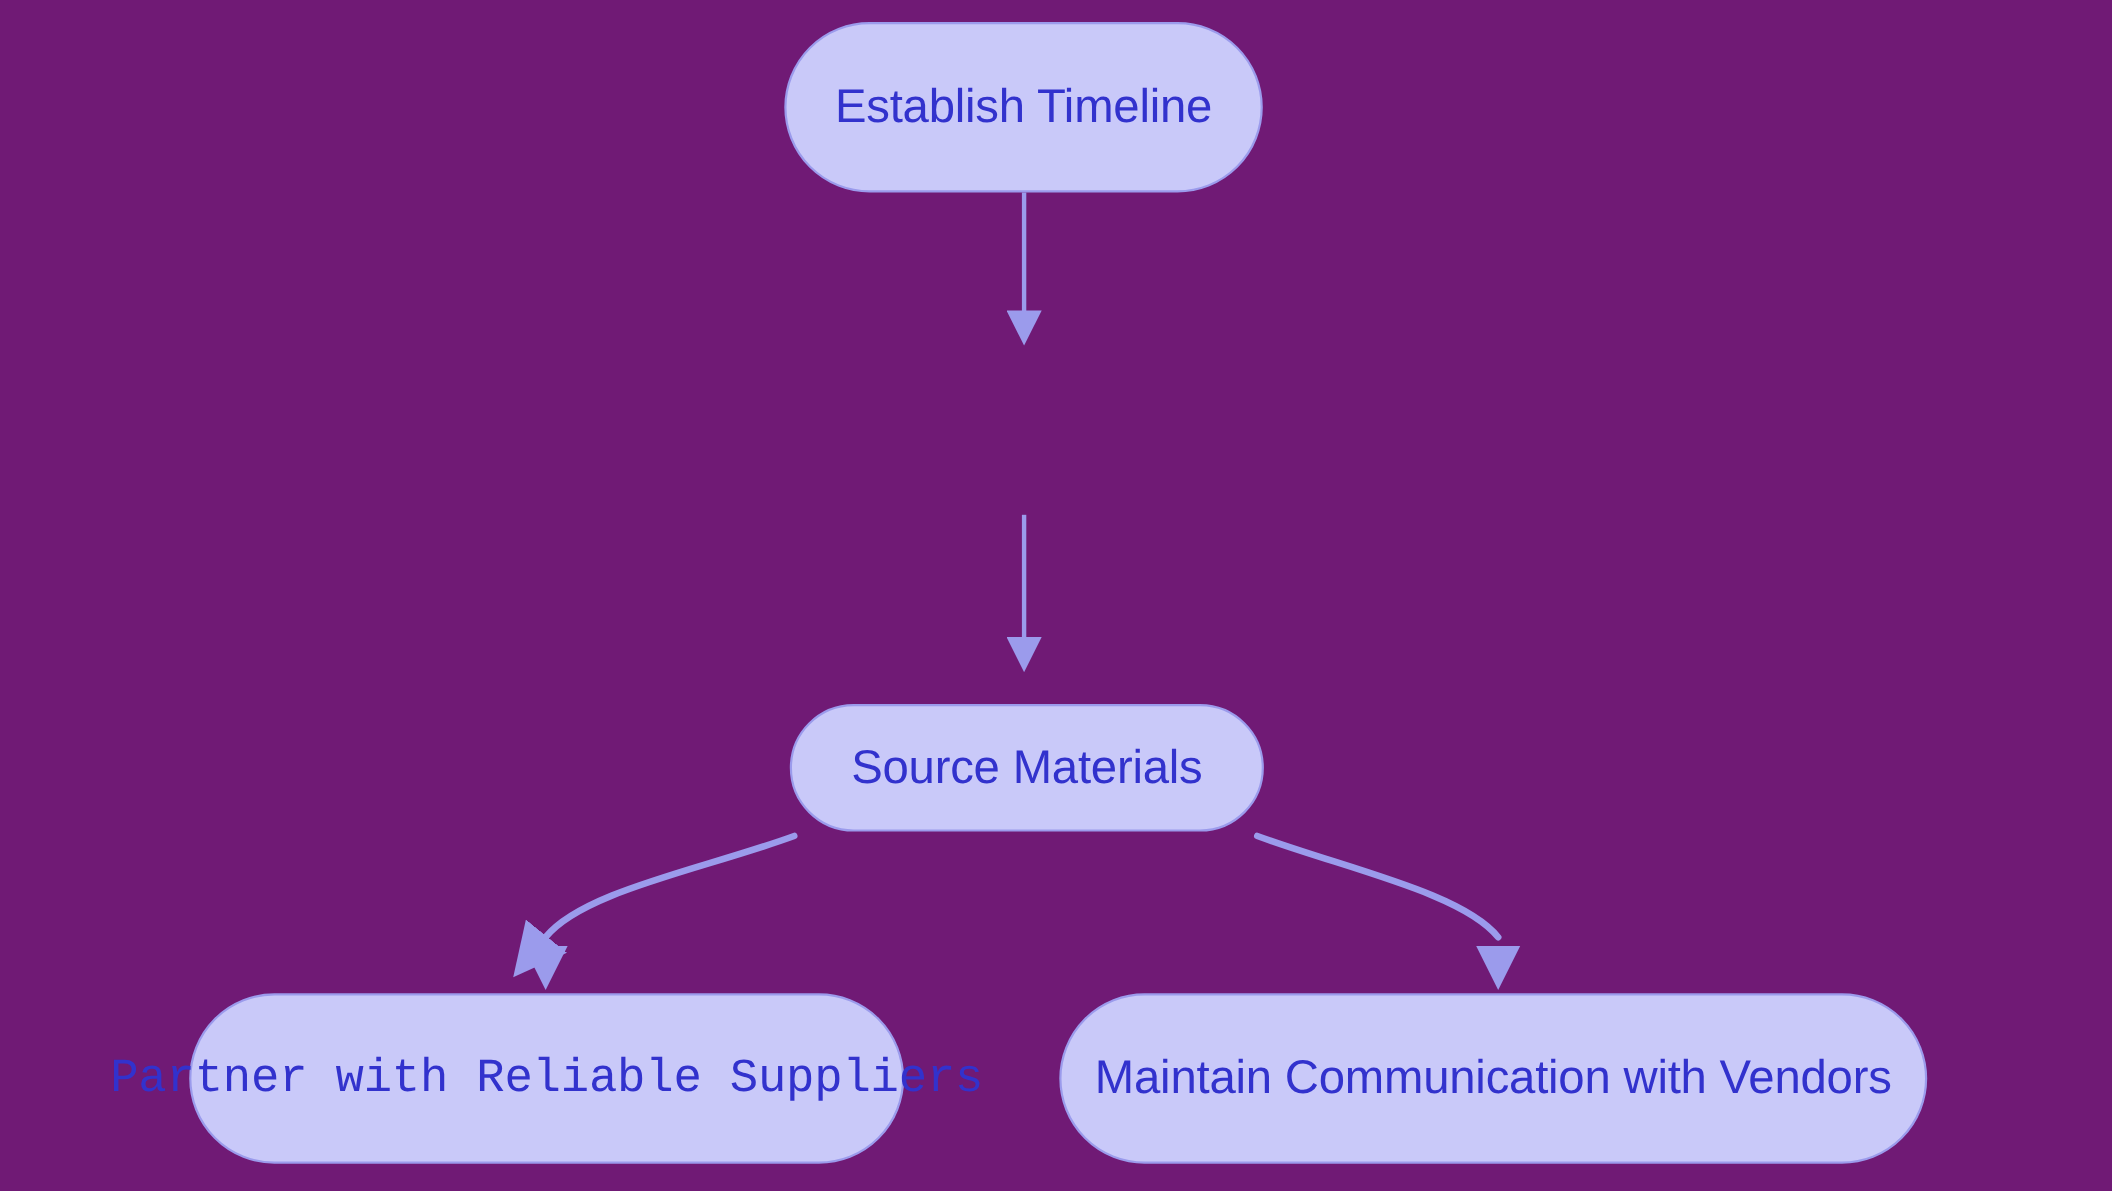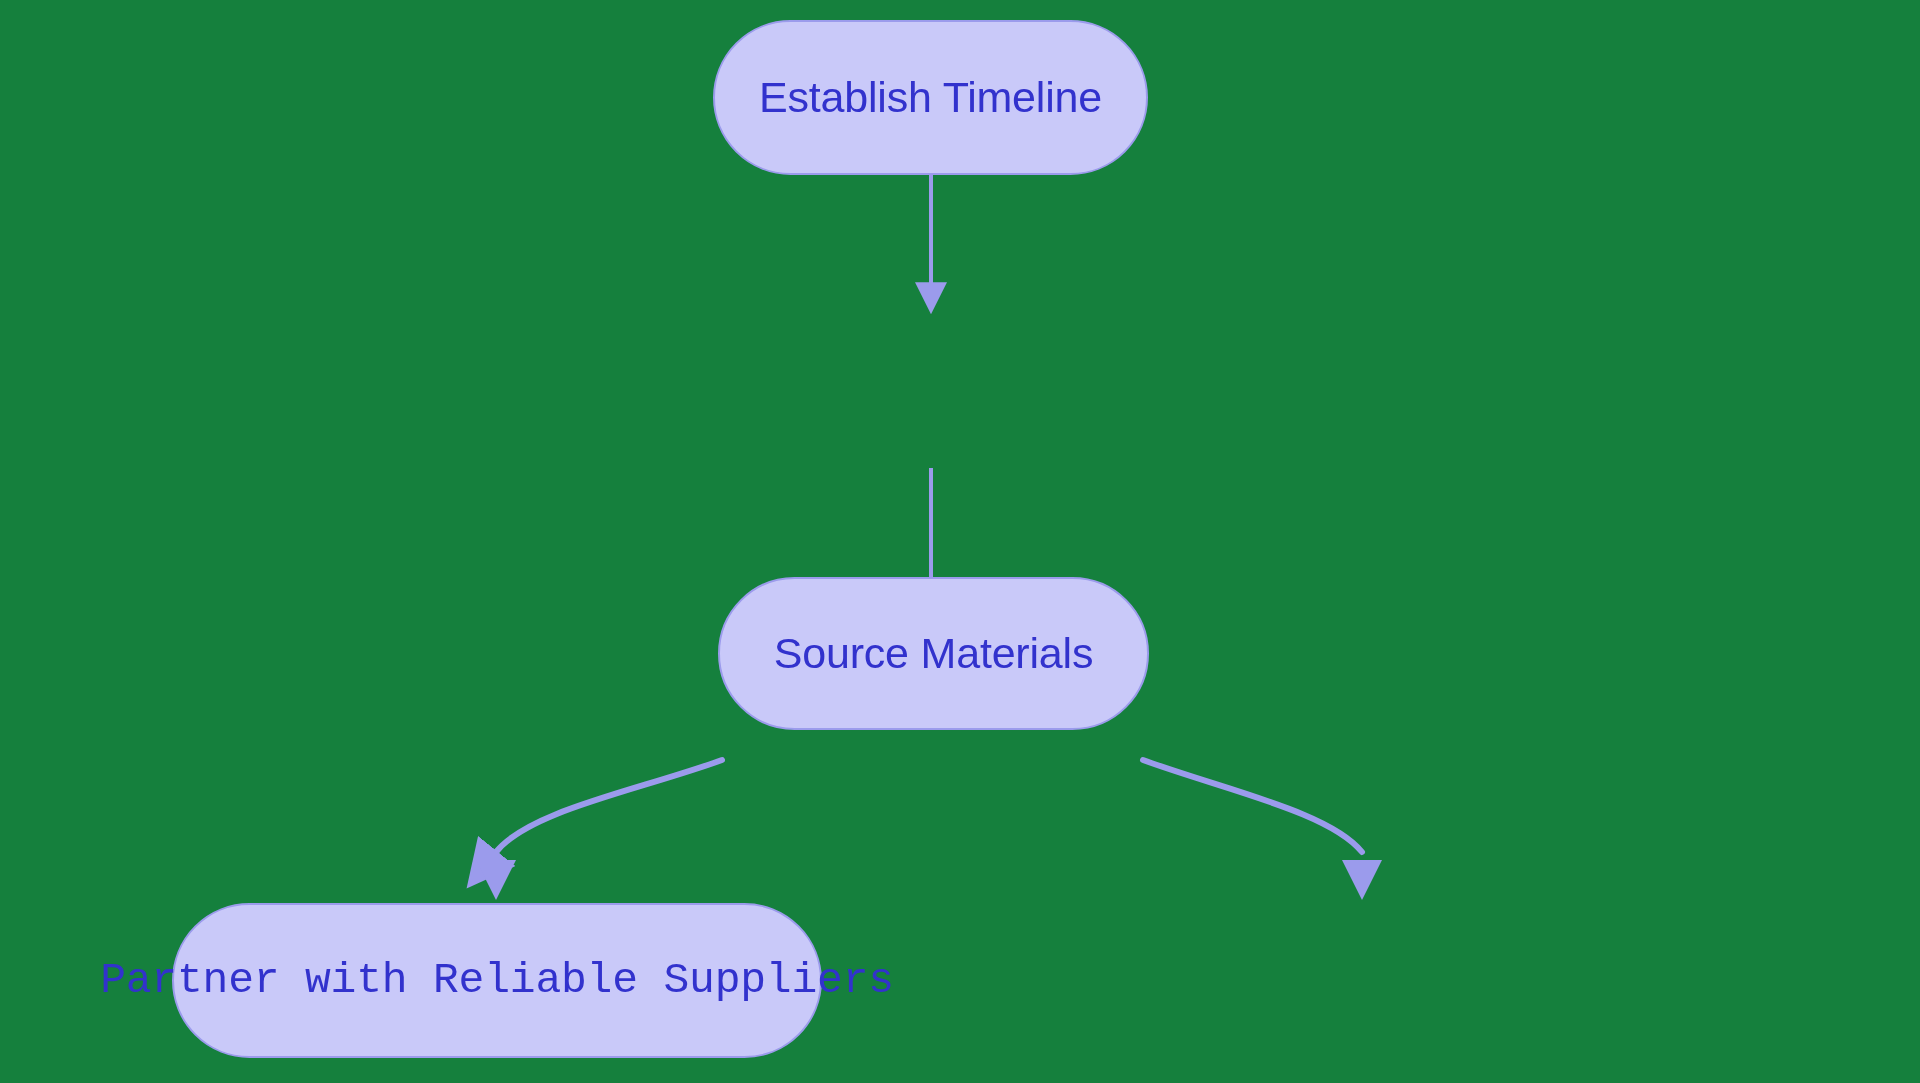--- a/index.html
+++ b/index.html
@@ -8,21 +8,21 @@
     padding: 0;
     background: #ffffff;
   }
   body {
     font-family: "Liberation Sans", sans-serif;
   }
   #diagram-root {
     position: relative;
     width: 1920px;
     height: 1083px;
-    background: #15803d;
+    background: #701a75;
     overflow: hidden;
   }
   #edges-layer {
     position: absolute;
     left: 0;
     top: 0;
     width: 1920px;
     height: 1083px;
     pointer-events: none;
   }
@@ -42,21 +42,21 @@
     line-height: 1;
     white-space: nowrap;
     user-select: none;
   }
   .node-label {
     display: block;
     padding: 0 8px;
   }
   #node-establish-timeline { left: 713px;  top: 20px;   width: 435px; height: 155px; }
   #node-create-checklist   { left: 720px;  top: 313px;  width: 425px; height: 155px; }
-  #node-source-materials   { left: 718px;  top: 577px;  width: 431px; height: 153px; justify-content: center; }
+  #node-source-materials   { left: 718px;  top: 640px;  width: 431px; height: 116px; justify-content: center; }
   #node-partner-suppliers  { left: 172px;  top: 903px;  width: 650px; height: 155px; font-family: Liberation Mono, monospace; }
   #node-maintain-comm      { left: 963px;  top: 903px;  width: 789px; height: 155px; }
 </style>
 </head>
 <body>
 
 <div id="diagram-root">
 
   <svg id="edges-layer" viewBox="0 0 1920 1083" width="1920" height="1083" xmlns="http://www.w3.org/2000/svg">
     <defs>
@@ -82,14 +82,17 @@
 
 
   <div class="node" id="node-source-materials">
     <span class="node-label">Source Materials</span>
   </div>
 
   <div class="node" id="node-partner-suppliers">
     <span class="node-label">Partner with Reliable Suppliers</span>
   </div>
 
+  <div class="node" id="node-maintain-comm">
+    <span class="node-label">Maintain Communication with Vendors</span>
+  </div>
 
 </div>
 
 </body></html>

